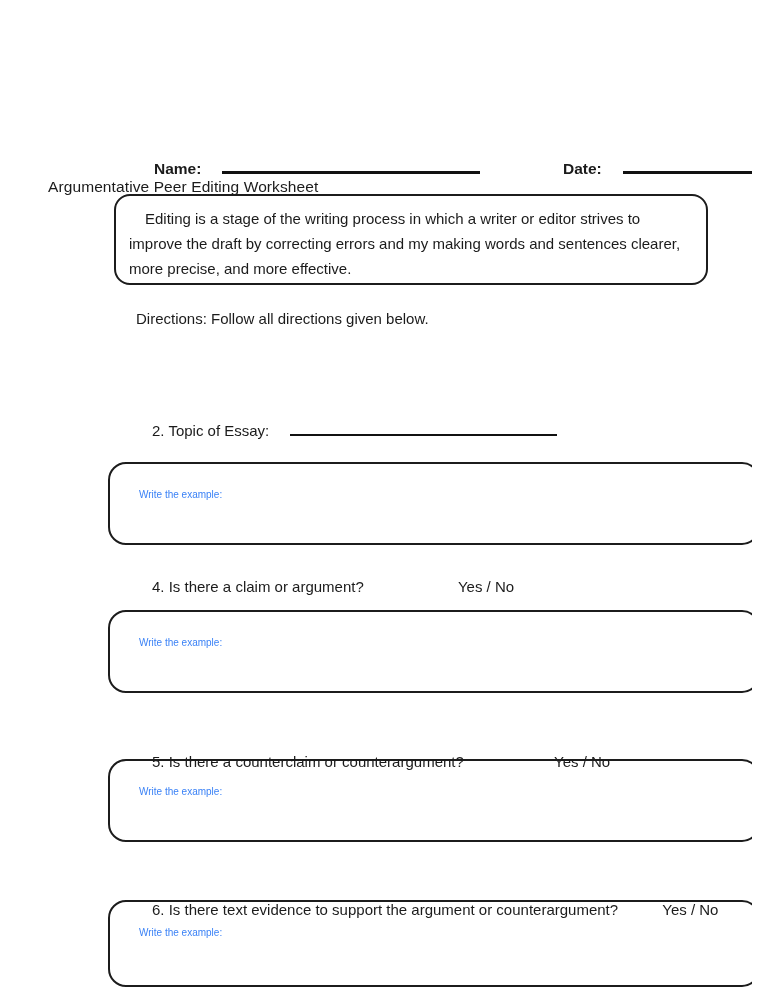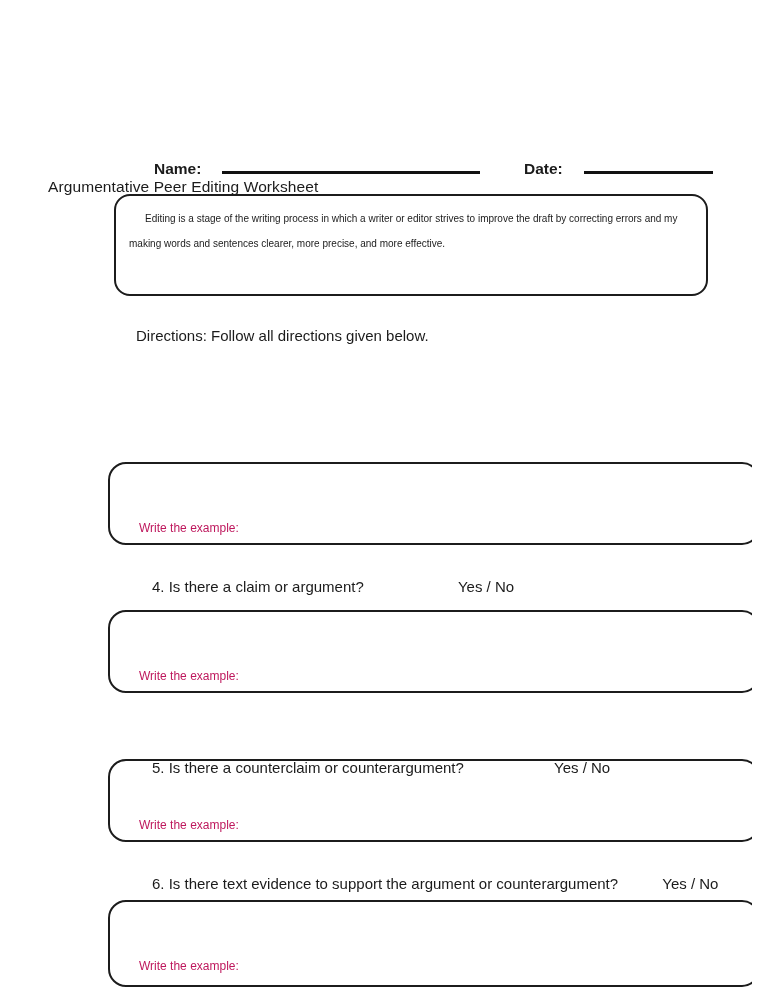--- a/index.html
+++ b/index.html
@@ -30,84 +30,87 @@
   .title {
     left: 0; right: 2px; top: 130px;
     text-align: left;
     font-weight: normal;
     font-size: 15.5px;
     letter-spacing: 0.1px;
   }
   
   .intro-box {
     left: 82px; top: 162px;
-    width: 594px; height: 102px;
+    width: 594px; height: 91px;
     border: 2px solid #1c1c1c;
     border-radius: 16px;
     padding: 10px 16px 0 13px;
     line-height: 25px;
-    font-size: 10px;
+    font-size: 15px;
   }
   
   .qrow { white-space: nowrap; }
   .qrow .opts { display: inline-block; }
   
   .answer-box {
     left: 76px;
     width: 652px;
     height: 83px;
     border: 2px solid #1c1c1c;
     border-radius: 18px;
     padding: 9px 14px 0 13px;
   }
-  .answer-box .prompt { font-size: 12px; color: #be185d; margin-top: 32px; }
+  .answer-box .prompt { font-size: 10px; color: #3b82f6; }
 </style>
 </head>
 <body>
 
 <div class="page">
 
   <div class="abs" style="left:90px; top:91px;">
     <span class="hdr-label">Name:</span><span class="blank thick" style="width:258px;"></span>
   </div>
-  <div class="abs" style="left:460px; top:91px;">
+  <div class="abs" style="left:499px; top:91px;">
     <span class="hdr-label">Date:</span><span class="blank thick" style="width:129px;"></span>
   </div>
 
   <div class="abs title">Argumentative Peer Editing Worksheet</div>
 
   <div class="abs intro-box">
     <span>Editing is a stage of the writing process in which a writer or editor strives to improve the draft by correcting errors and my making words and sentences clearer, more precise, and more effective.</span>
   </div>
 
-  <div class="abs" style="left:88px; top:279px;text-align:right;">Directions: Follow all directions given below.</div>
+  <div class="abs" style="left:88px; top:262px;text-align:right;">Directions: Follow all directions given below.</div>
 
 
+  <div class="abs qrow" style="left:88px; top:354px;">
+    <span>2. Topic of Essay:</span><span class="blank" style="width:267px;"></span>
+  </div>
 
   <div class="abs answer-box" style="top:430px;">
     <div class="prompt">Write the example:</div>
   </div>
 
   <div class="abs qrow" style="left:88px; top:514px;">
     <span>4. Is there a claim or argument?</span>
     <span class="opts" style="margin-left:58px;">Yes / No</span>
   </div>
   <div class="abs answer-box" style="top:578px;">
     <div class="prompt">Write the example:</div>
   </div>
 
-  <div class="abs qrow" style="left:88px; top:689px;margin-top:6px;">
+  <div class="abs qrow" style="left:88px; top:689px;">
     <span>5. Is there a counterclaim or counterargument?</span>
     <span class="opts" style="margin-left:54px;">Yes / No</span>
   </div>
   <div class="abs answer-box" style="top:727px;">
     <div class="prompt">Write the example:</div>
   </div>
 
-  <div class="abs qrow" style="left:88px; top:811px;">
+  <div class="abs qrow" style="left:88px; top:837px;">
     <span>6. Is there text evidence to support the argument or counterargument?</span>
     <span class="opts" style="margin-left:8px;">Yes / No</span>
   </div>
   <div class="abs answer-box" style="top:868px; height:87px;">
     <div class="prompt">Write the example:</div>
   </div>
 
 </div>
 
 </body></html>

